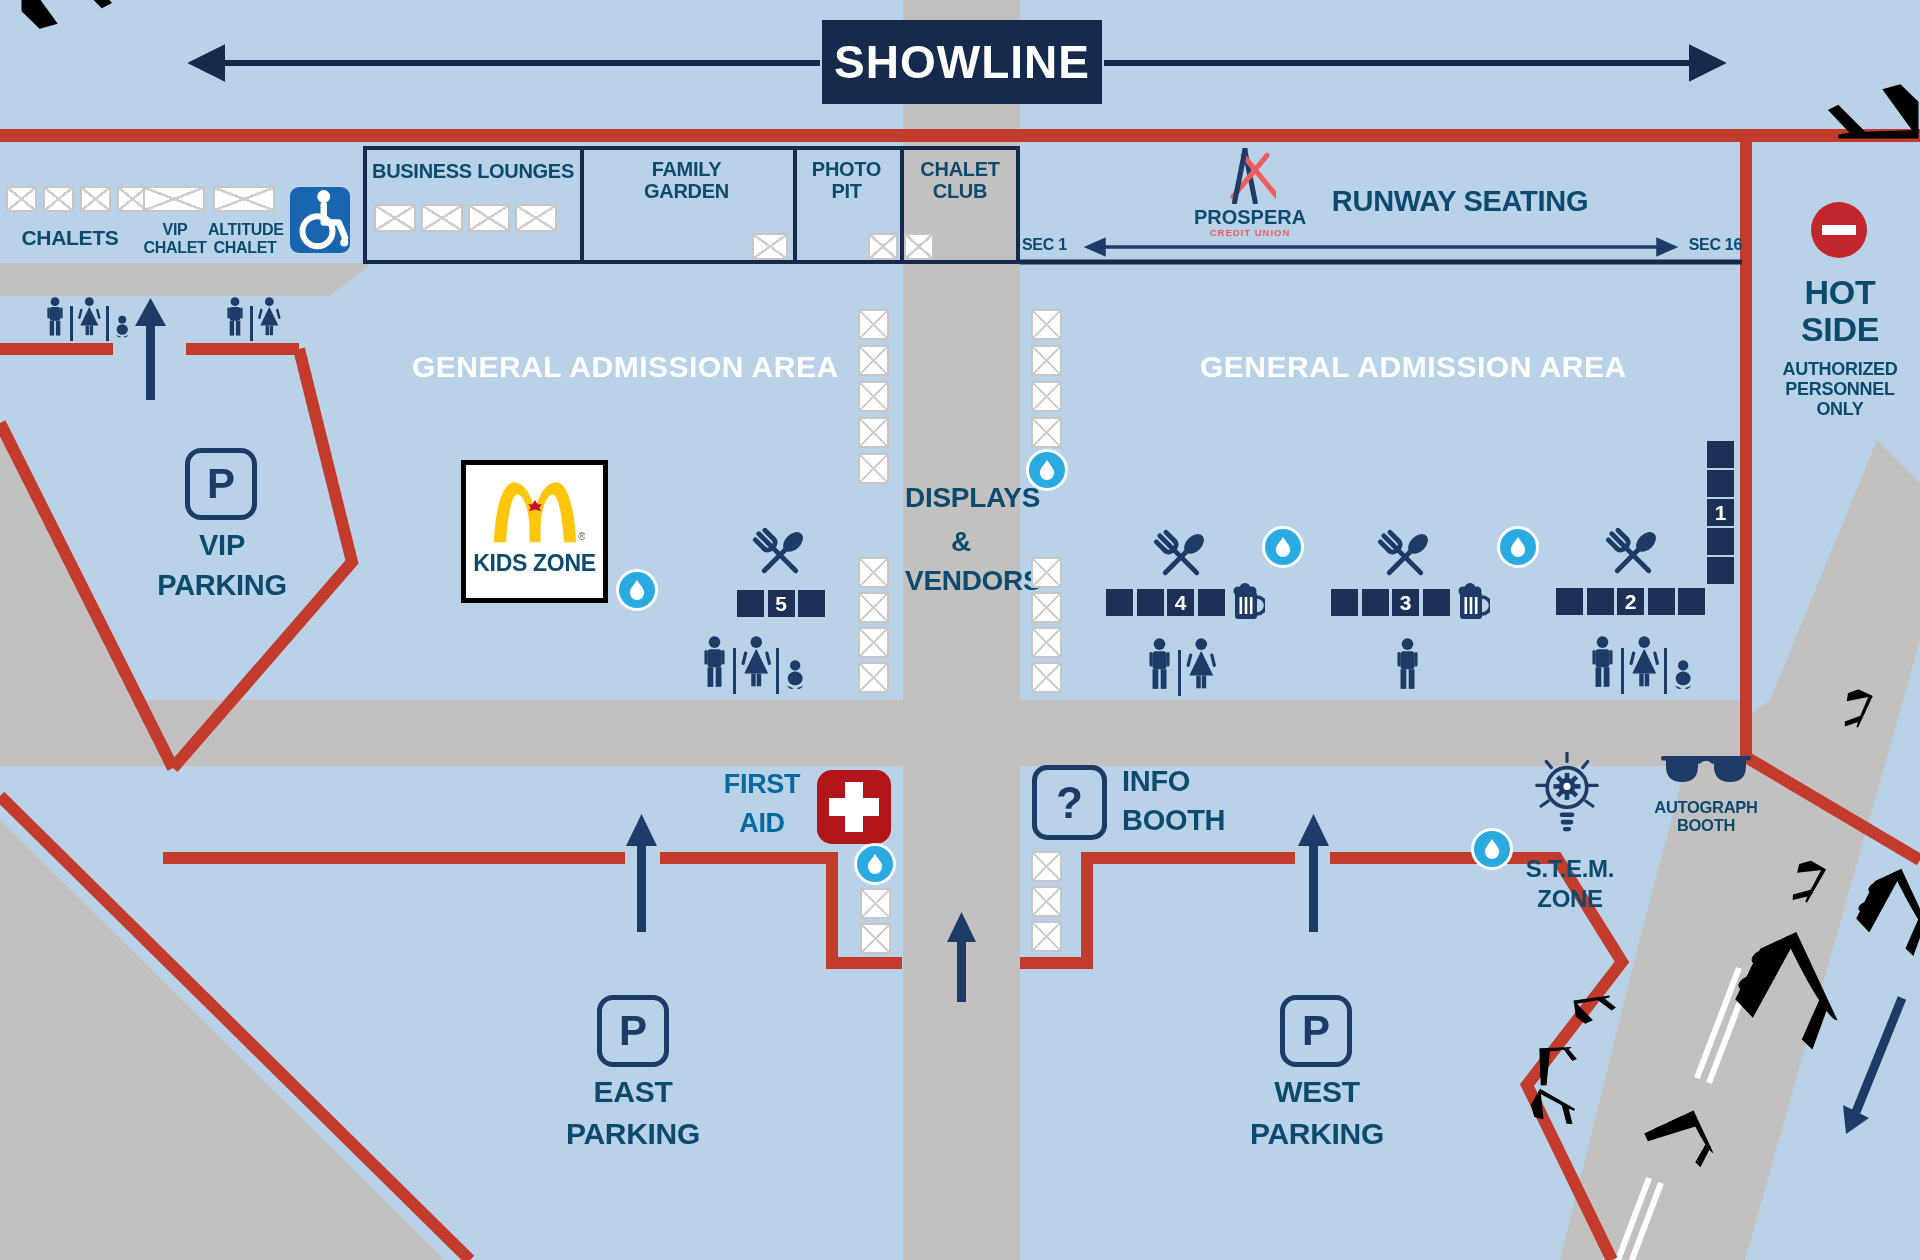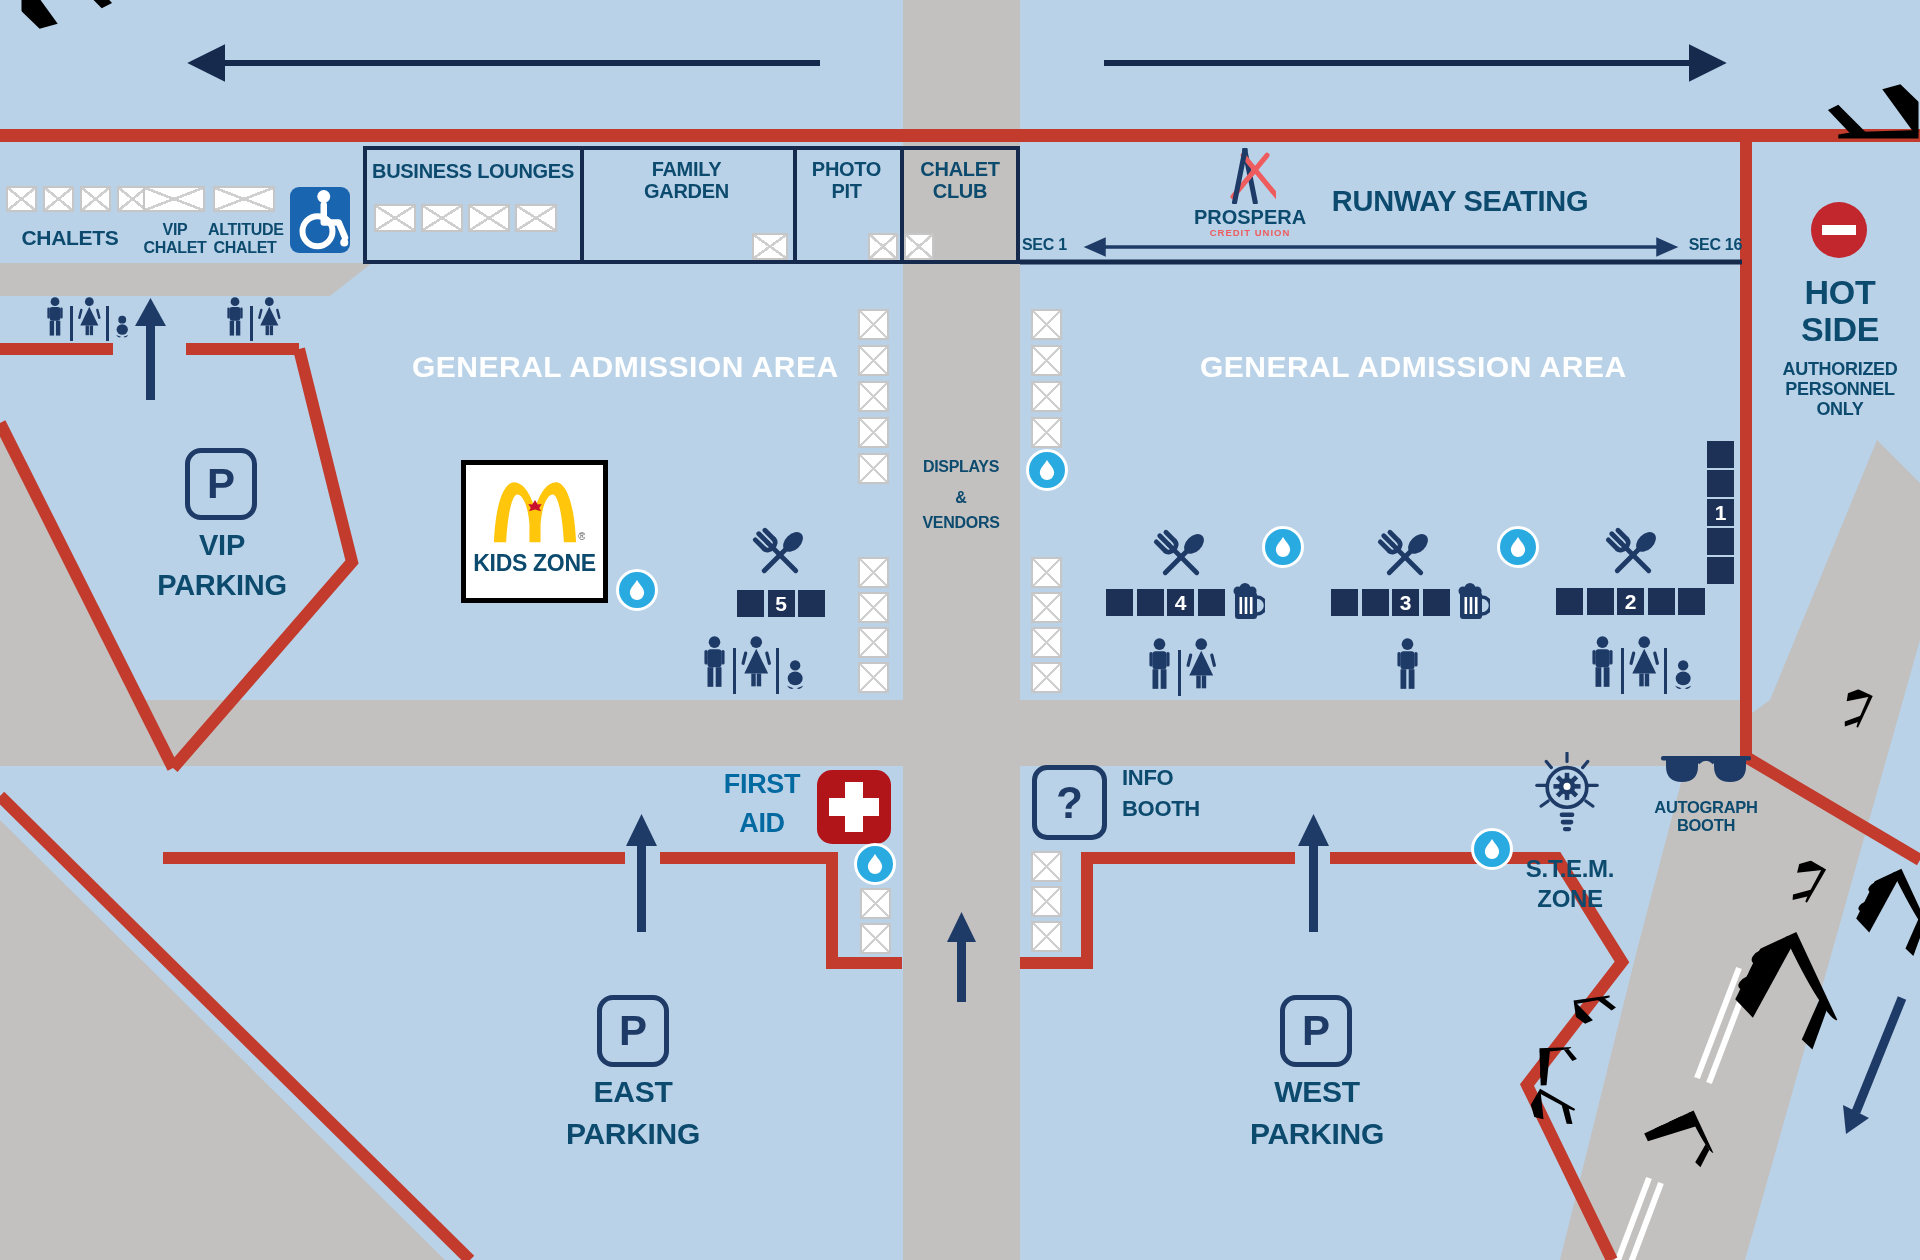--- a/index.html
+++ b/index.html
@@ -142,20 +142,23 @@
           <circle cx="0" cy="-2" r="3"></circle>
           <ellipse cx="0" cy="8" rx="15" ry="9"></ellipse>
           <polygon points="12,5 40,1 40,7 14,12"></polygon>
           <circle cx="40" cy="4" r="3.5" fill="none" stroke-width="2"></circle>
           <line x1="-12" y1="21" x2="14" y2="21" stroke-width="2.5"></line>
         </g>
       </symbol>
     </defs>
   </svg>
 
+  <div class="banner" style="left:822px;top:20px;width:280px;height:84px">
+    <span>SHOWLINE</span>
+  </div>
 
   <div class="lbl" style="left:10px;top:226px;width:120px;font-size:21px">CHALETS</div>
   <div class="lbl" style="left:140px;top:221px;width:70px;font-size:16px">
     <div>VIP</div>
     <div>CHALET</div>
   </div>
   <div class="lbl" style="left:208px;top:221px;width:74px;font-size:16px">
     <div>ALTITUDE</div>
     <div>CHALET</div>
   </div>
@@ -217,21 +220,21 @@
   </div>
   <div class="lbl" style="left:1778px;top:360px;width:124px;font-size:18px">
     <div>AUTHORIZED</div>
     <div>PERSONNEL</div>
     <div>ONLY</div>
   </div>
 
   <div class="lbl white" style="left:412px;top:350px;width:400px;font-size:30px;letter-spacing:0.5px">GENERAL ADMISSION AREA</div>
   <div class="lbl white" style="left:1200px;top:350px;width:400px;font-size:30px;letter-spacing:0.5px">GENERAL ADMISSION AREA</div>
 
-  <div class="lbl" style="left:905px;top:458px;width:112px;font-size:16px">
+  <div class="lbl" style="left:905px;top:483px;width:112px;font-size:28px">
     <div>DISPLAYS</div>
     <div style="margin-top:13px">&amp;</div>
     <div style="margin-top:8px">VENDORS</div>
   </div>
 
   <div class="pbox" style="left:185px;top:448px">
       <span>P</span>
     </div>
   <div class="lbl" style="left:152px;top:530px;width:140px;font-size:29px">
     <div>VIP</div>
@@ -254,21 +257,21 @@
   <div class="abs" style="left:817px;top:770px;width:74px;height:74px;background:#b11419;border-radius:15px">
     <svg width="74" height="74" viewBox="0 0 74 74">
       <rect x="28" y="12" width="18" height="50" fill="#fff"></rect>
       <rect x="12" y="28" width="50" height="18" fill="#fff"></rect>
     </svg>
   </div>
 
   <div class="abs" style="left:1032px;top:765px;width:75px;height:75px;border:5px solid #1e3a66;border-radius:15px;box-sizing:border-box;display:flex;align-items:center;justify-content:center">
     <span style="font-size:44px;font-weight:700;color:#1e3a66">?</span>
   </div>
-  <div class="lbl" style="left:1122px;top:766px;width:130px;font-size:22px;text-align:left">
+  <div class="lbl" style="left:1122px;top:766px;width:130px;font-size:29px;text-align:left">
     <div>INFO</div>
     <div style="margin-top:7px">BOOTH</div>
   </div>
 
   <div class="abs" style="left:1533px;top:752px">
     <svg width="68" height="100" viewBox="0 0 64 96">
       <g stroke="#1e3a66" stroke-width="3" stroke-linecap="round">
         <line x1="32" y1="1" x2="32" y2="9"></line>
         <line x1="12" y1="9" x2="17" y2="15"></line>
           <line x1="52" y1="9" x2="47" y2="15"></line>

